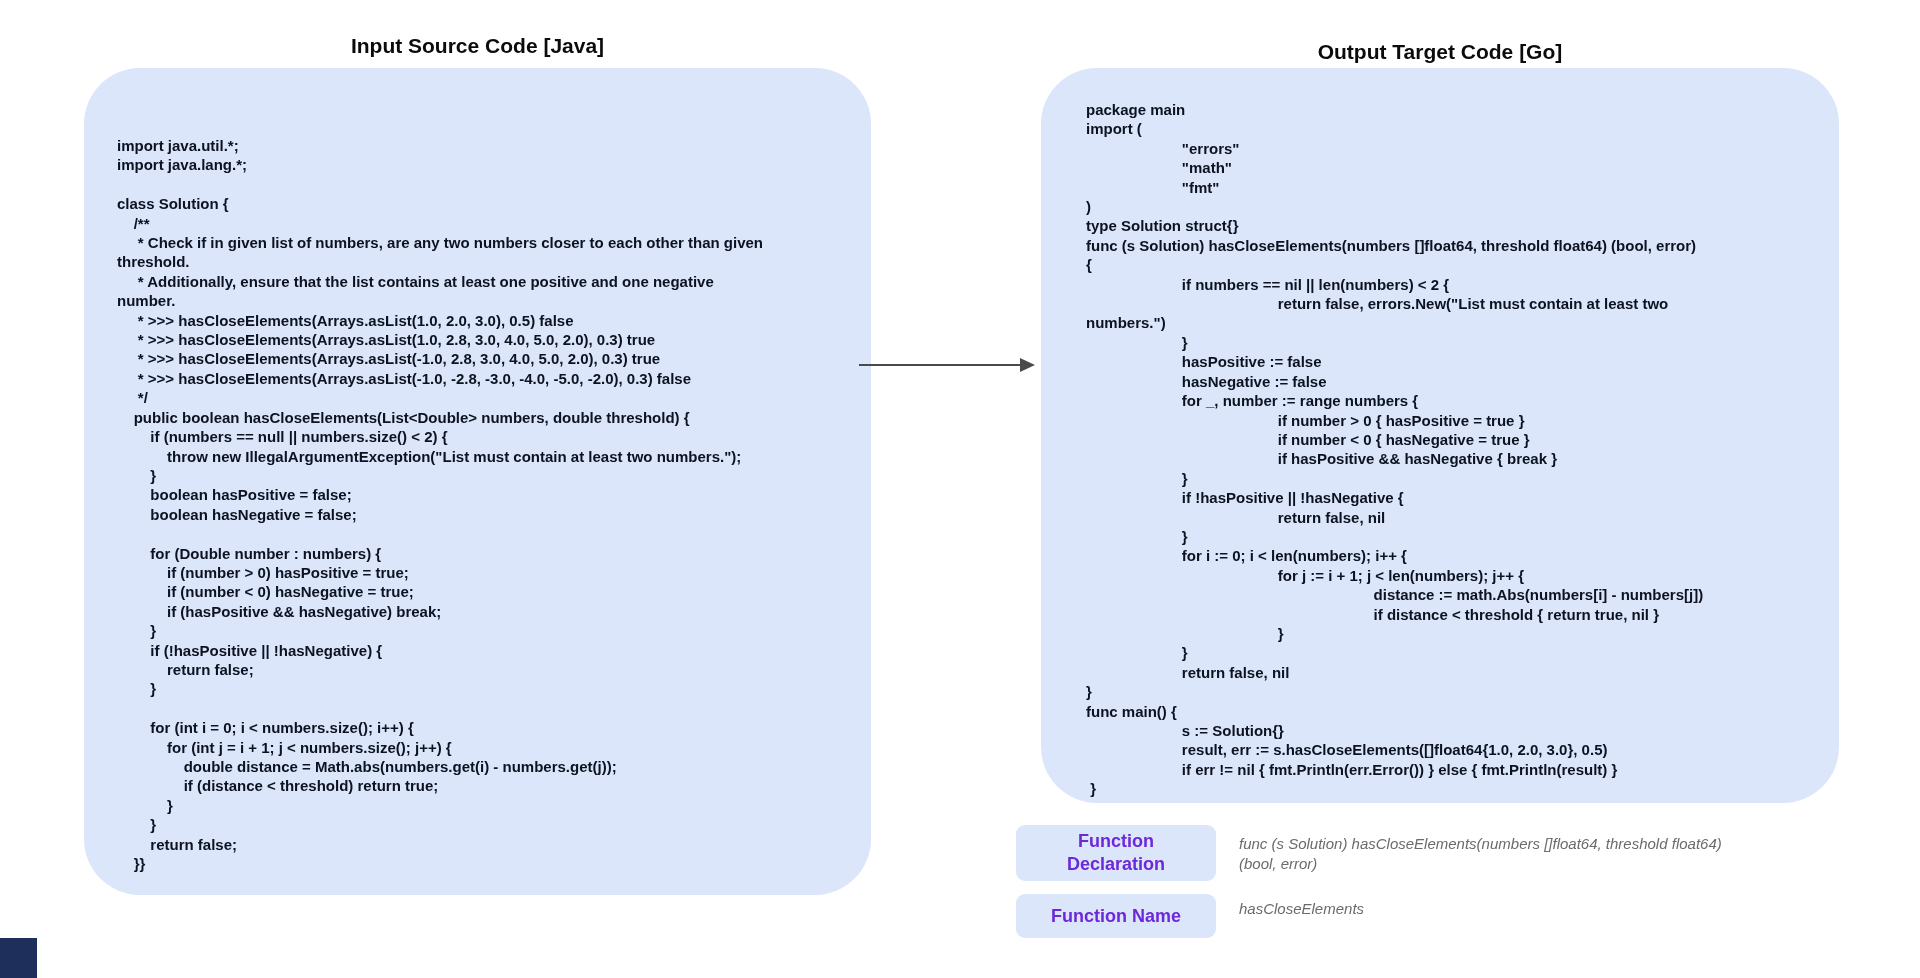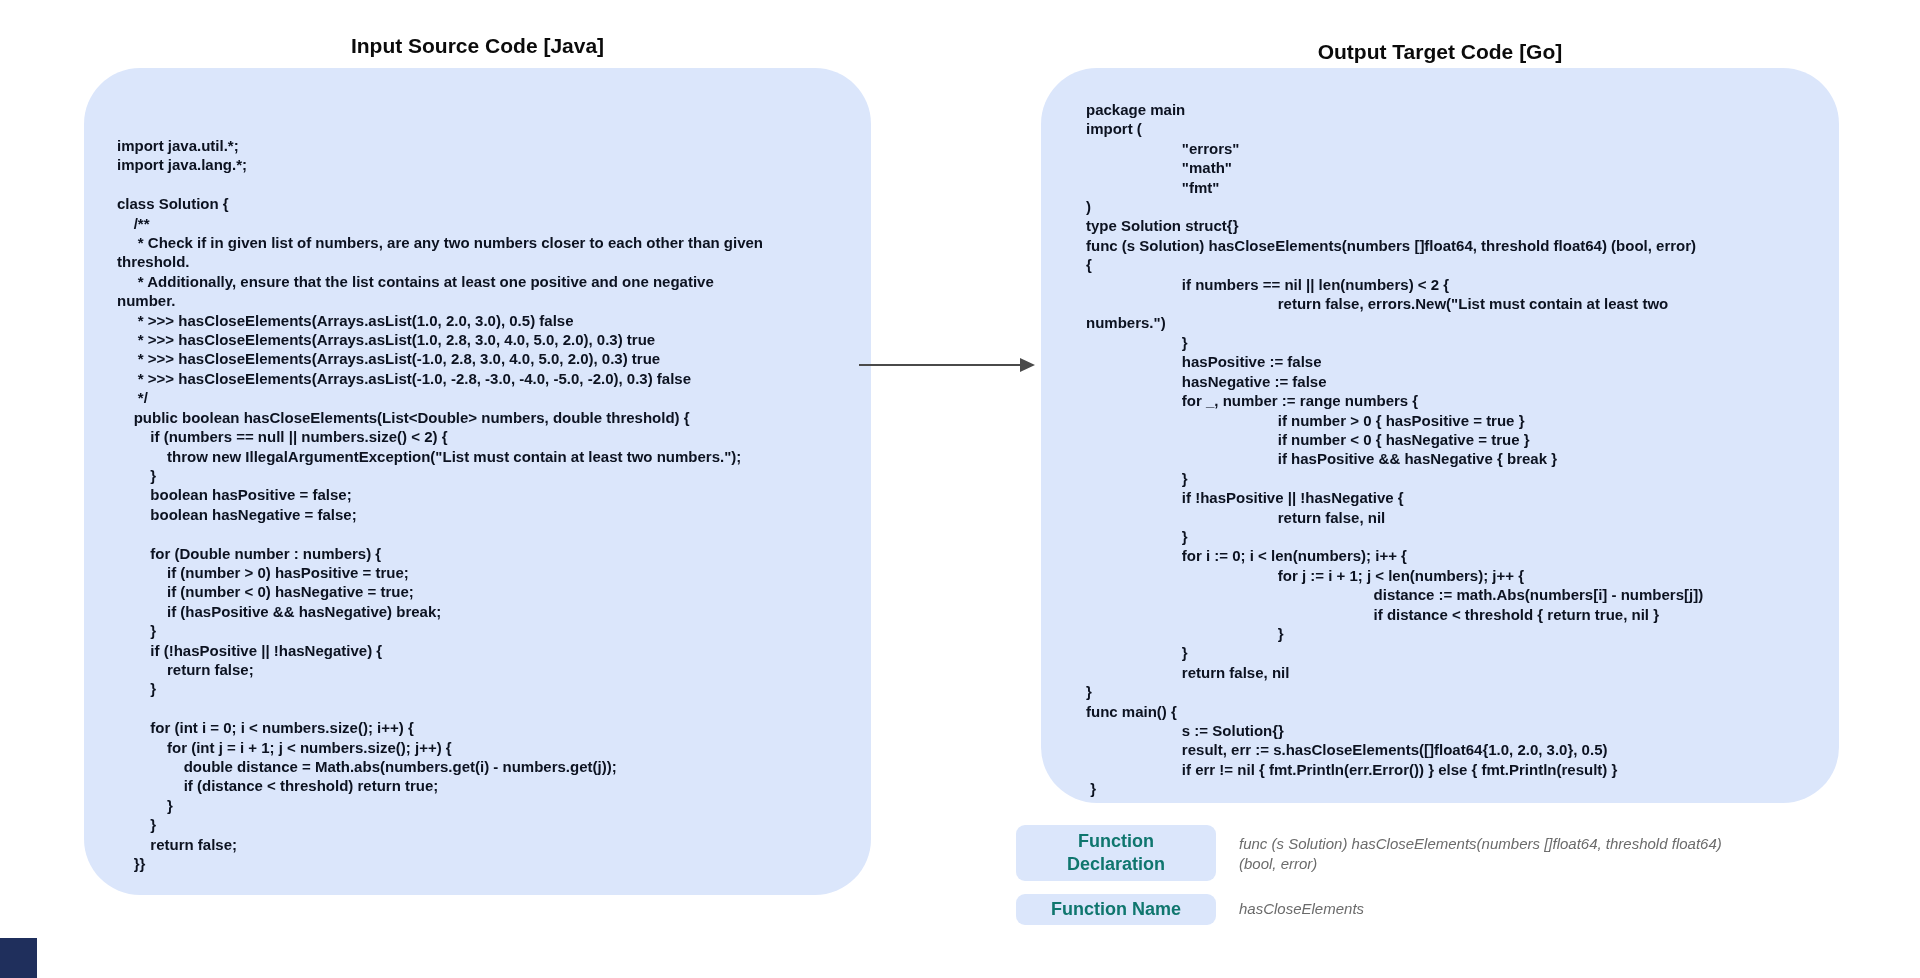--- a/index.html
+++ b/index.html
@@ -65,26 +65,26 @@
     position: absolute;
     background: #dbe6fb;
     border-radius: 9px;
     display: flex;
     align-items: center;
     justify-content: center;
     text-align: center;
     font-weight: 700;
     font-size: 18px;
     line-height: 23px;
-    color: #0f766e;
+    color: #6d28d9;
     padding: 0 14px;
     box-sizing: border-box;
   }
   #fd-chip { left: 1016px; top: 825px; width: 200px; height: 56px; }
-  #fn-chip { left: 1016px; top: 894px; width: 200px; height: 31px; }
+  #fn-chip { left: 1016px; top: 894px; width: 200px; height: 44px; }
   .chip-value {
     position: absolute;
     font-style: italic;
     font-size: 15px;
     line-height: 20px;
     color: #6b6b6b;
     white-space: pre-line;
   }
   #fd-value { left: 1239px; top: 834px; width: 620px; }
   #fn-value { left: 1239px; top: 899px; width: 400px; font-style: italic; }

